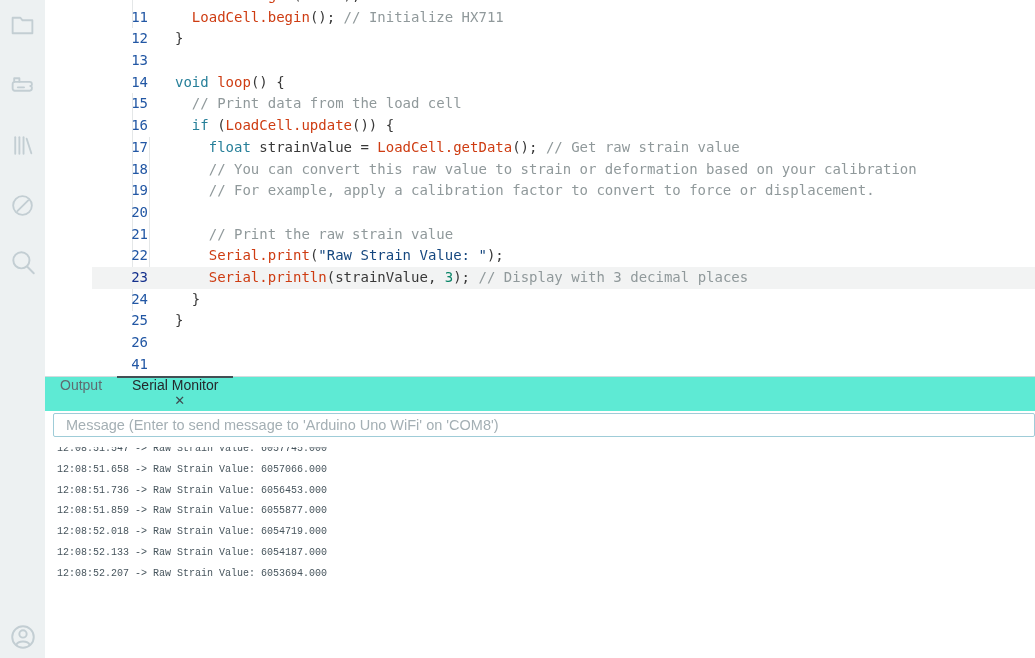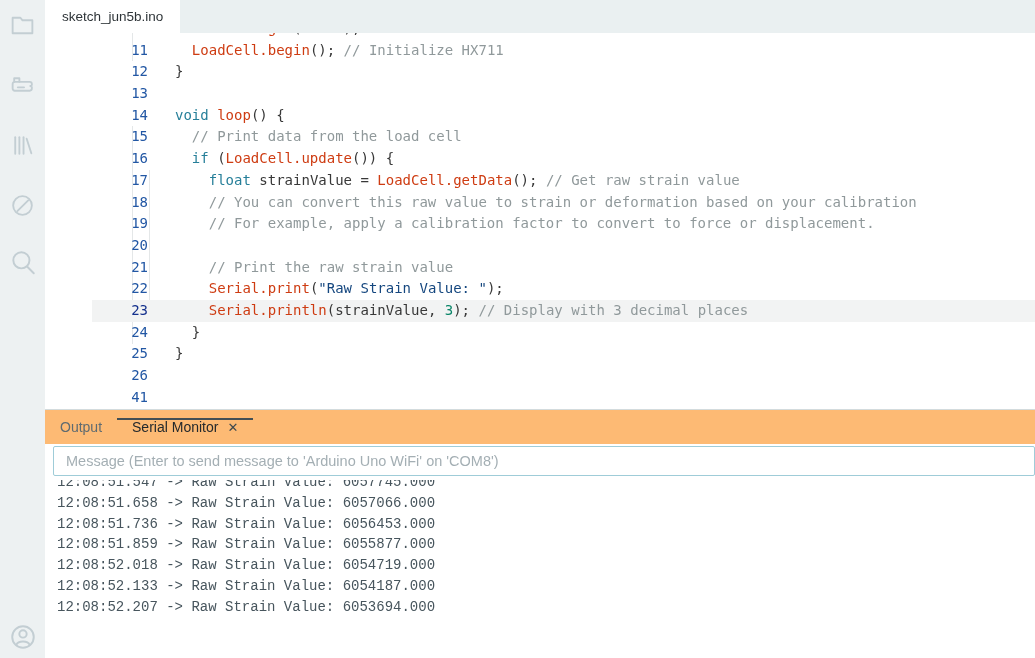--- a/index.html
+++ b/index.html
@@ -28,33 +28,33 @@
   .row{display:flex;line-height:21.7px;height:21.7px;white-space:pre;}
   .row.hl{background:#f2f3f3;align-items:center;}
   .ln{flex:0 0 64px;box-sizing:border-box;padding-right:8px;text-align:right;color:var(--linenum);}
   .row.hl .ln{color:var(--linenum-active);}
   .code{padding-left:19px;color:var(--pl);}
   .kw{color:var(--kw);} .fn{color:var(--fn);} .str{color:var(--str);}
   .num{color:var(--num);} .cm{color:var(--cm);} .pl{color:var(--pl);}
 
   
   .panel{flex:1;border-top:1px solid #d3dbdd;display:flex;flex-direction:column;background:#fff;}
-  .ptabs{flex:0 0 34px;background:#fdba74;display:flex;align-items:center;}
+  .ptabs{flex:0 0 34px;background:#5eead4;display:flex;align-items:flex-start;}
   .ptab{position:relative;display:flex;align-items:center;padding:0 15px;font-size:14px;
     color:#5f6b70;cursor:pointer;}
-  .ptab.active{color:#24292c;}
+  .ptab.active{color:#24292c;flex-direction:column;}
   .ptab .indic{position:absolute;top:-1px;left:0;right:0;height:2px;background:#434f54;}
   .ptab .x{margin-left:9px;font-size:13px;color:#3e4a4f;cursor:pointer;}
   .msgwrap{flex:0 0 34px;}
-  .msg{box-sizing:border-box;display:block;width:calc(100% - 8px);height:30px;margin:2px 0 0 8px;
+  .msg{box-sizing:border-box;display:block;width:calc(100% - 8px);height:24px;margin:2px 0 0 8px;
     border:1px solid #9fccd8;border-radius:2px;padding:0 12px;font-size:14.5px;color:#333;
     font-family:"Liberation Sans",sans-serif;outline:none;}
   .msg::placeholder{color:#a4afb4;}
   .serialout{flex:1;overflow:hidden;padding-left:12px;margin-top:2px;
-    font-family:"Liberation Mono",monospace;font-size:14px;color:#47555d;}
+    font-family:"Liberation Mono",monospace;font-size:10px;color:#47555d;}
   .sline{line-height:20.8px;height:20.8px;white-space:pre;}
   .serialout .inner{margin-top:-8px;}
 </style>
 </head>
 <body>
 
 <div class="app">
 
   <aside class="sidebar">
     <div class="sb-btn" style="top:2px">
@@ -93,25 +93,20 @@
       <svg width="28" height="28" viewBox="0 0 26 26">
           <circle cx="13" cy="13" r="10"></circle>
           <circle cx="13" cy="10.2" r="3.4"></circle>
           <path d="M6.8 20.4c1.6-4.2 10.8-4.2 12.4 0"></path>
         </svg>
     </div>
   </aside>
 
   <div class="main">
 
-    <div class="tabbar">
-      <div class="etab">
-        <span>sketch_jun5b.ino</span>
-      </div>
-    </div>
 
     <div class="editor">
       <div class="guide" style="left:87px;top:0;height:28px"></div>
       <div class="guide" style="left:87px;top:93px;height:218px"></div>
       <div class="guide" style="left:104px;top:137px;height:152px"></div>
       <div class="codelines" id="codelines">
           <div class="row"><span class="ln">10</span><span class="code"><span class="pl">  </span><span class="fn">Serial.begin</span><span class="pl">(</span><span class="num">57600</span><span class="pl">);</span></span></div>
           <div class="row"><span class="ln">11</span><span class="code"><span class="pl">  </span><span class="fn">LoadCell.begin</span><span class="pl">(); </span><span class="cm">// Initialize HX711</span></span></div>
           <div class="row"><span class="ln">12</span><span class="code"><span class="pl">}</span></span></div>
           <div class="row"><span class="ln">13</span><span class="code"></span></div>

